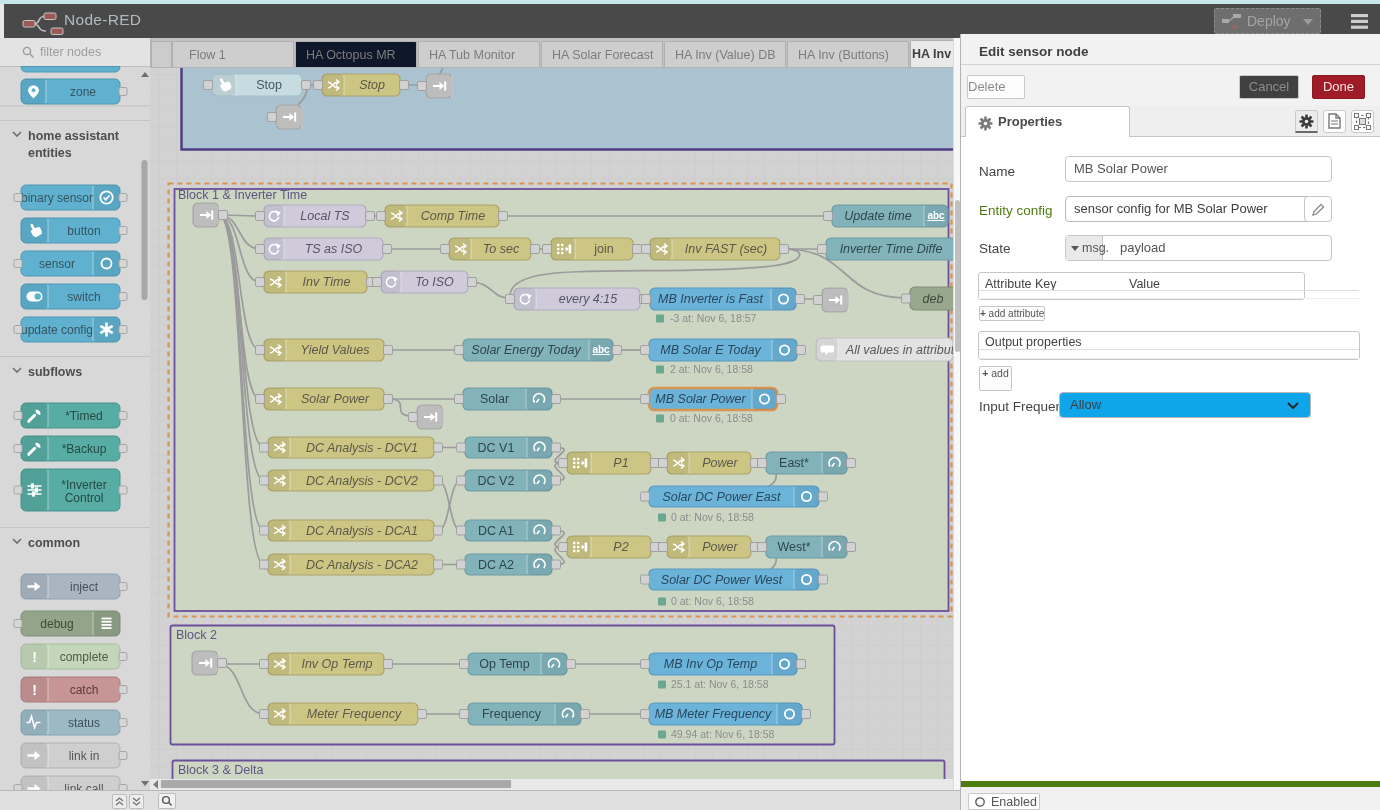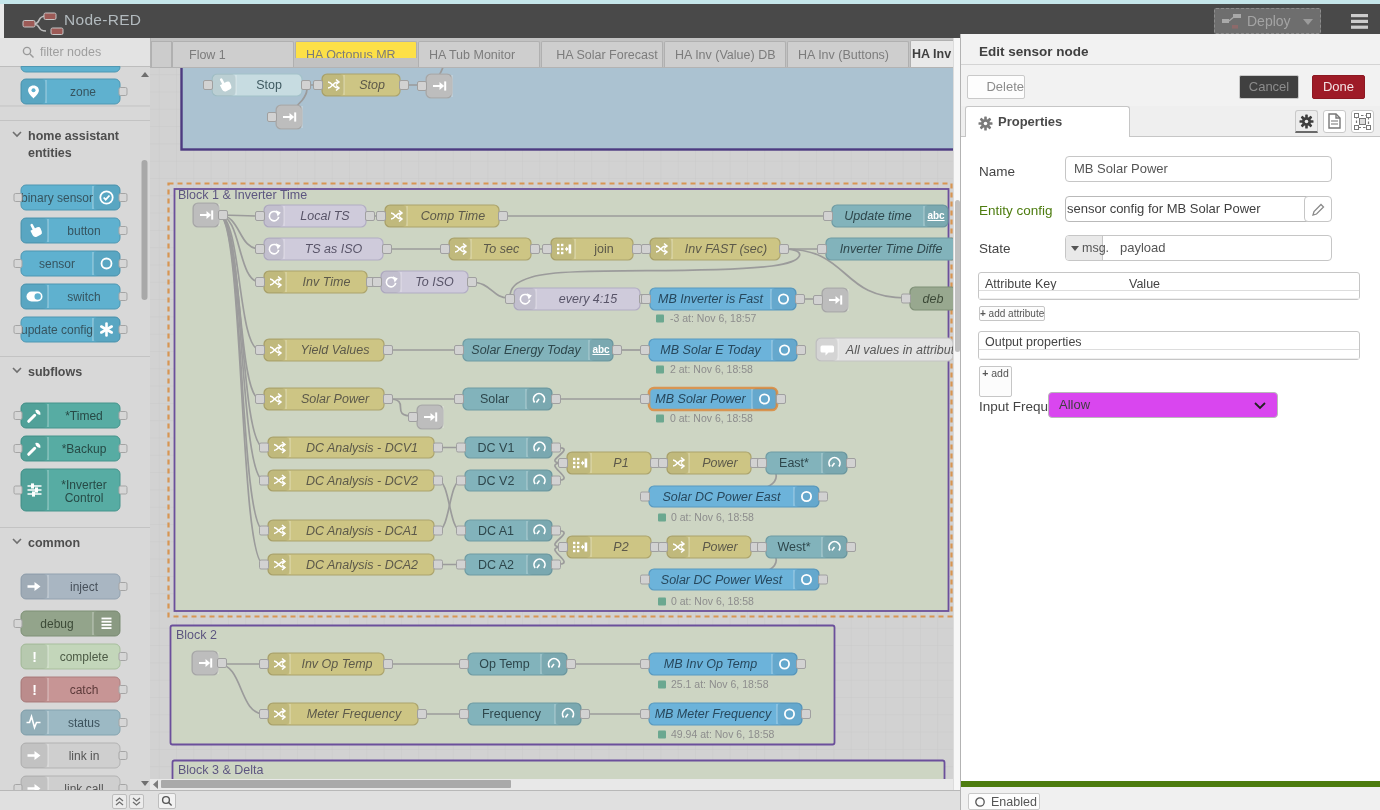--- a/index.html
+++ b/index.html
@@ -33,23 +33,23 @@
     <rect y="0" width="17" height="3.2" fill="#cdcdcd"></rect>
       <rect y="5.8" width="17" height="3.2" fill="#cdcdcd"></rect>
       <rect y="11.6" width="17" height="3.2" fill="#cdcdcd"></rect>
   </svg>
 </div>
 
 <div class="abs" style="left:150px;top:38px;width:810px;height:30px;background:#c2c2c2;border-left:1px solid #b3b3b3">
 </div>
 <div class="abs" style="left:151px;top:41px;width:21px;height:27px;background:#cccccc;border:1px solid #b0b0b0;border-bottom:none"></div>
 <div class="abs" style="left:172px;top:41px;width:122px;height:27px;background:#cecece;border:1px solid #b0b0b0;border-bottom:none;border-radius:2px 2px 0 0;color:#7c7c7c;font-size:12.5px;text-align:left;padding-left:16px;line-height:26px;white-space:nowrap;overflow:hidden">Flow 1</div>
-<div class="abs" style="left:295px;top:41px;width:122px;height:17px;background:#fde047;border:1px solid #b0b0b0;border-bottom:none;border-radius:2px 2px 0 0;color:#7c7c7c;font-size:12.5px;text-align:left;padding-left:10px;line-height:26px;white-space:nowrap;overflow:hidden">HA Octopus MR</div>
+<div class="abs" style="left:295px;top:41px;width:122px;height:27px;background:#0f172a;border:1px solid #b0b0b0;border-bottom:none;border-radius:2px 2px 0 0;color:#7c7c7c;font-size:12.5px;text-align:left;padding-left:10px;line-height:26px;white-space:nowrap;overflow:hidden">HA Octopus MR</div>
 <div class="abs" style="left:418px;top:41px;width:122px;height:27px;background:#cecece;border:1px solid #b0b0b0;border-bottom:none;border-radius:2px 2px 0 0;color:#7c7c7c;font-size:12.5px;text-align:left;padding-left:10px;line-height:26px;white-space:nowrap;overflow:hidden">HA Tub Monitor</div>
-<div class="abs" style="left:541px;top:41px;width:122px;height:27px;background:#cecece;border:1px solid #b0b0b0;border-bottom:none;border-radius:2px 2px 0 0;color:#7c7c7c;font-size:12.5px;text-align:center;padding-left:10px;line-height:26px;white-space:nowrap;overflow:hidden">HA Solar Forecast</div>
+<div class="abs" style="left:541px;top:41px;width:122px;height:27px;background:#cecece;border:1px solid #b0b0b0;border-bottom:none;border-radius:2px 2px 0 0;color:#7c7c7c;font-size:12.5px;text-align:left;padding-left:10px;line-height:26px;white-space:nowrap;overflow:hidden">HA Solar Forecast</div>
 <div class="abs" style="left:664px;top:41px;width:122px;height:27px;background:#cecece;border:1px solid #b0b0b0;border-bottom:none;border-radius:2px 2px 0 0;color:#7c7c7c;font-size:12.5px;text-align:left;padding-left:10px;line-height:26px;white-space:nowrap;overflow:hidden">HA Inv (Value) DB</div>
 <div class="abs" style="left:787px;top:41px;width:122px;height:27px;background:#cecece;border:1px solid #b0b0b0;border-bottom:none;border-radius:2px 2px 0 0;color:#7c7c7c;font-size:12.5px;text-align:left;padding-left:10px;line-height:26px;white-space:nowrap;overflow:hidden">HA Inv (Buttons)</div>
 <div class="abs" style="left:910px;top:40px;width:50px;height:28px;background:#e9e9e9;border:1px solid #b0b0b0;border-bottom:none;border-radius:2px 2px 0 0;color:#3f3f3f;font-size:12.5px;font-weight:bold;text-align:left;padding-left:1px;line-height:27px;white-space:nowrap;overflow:hidden">HA Inv (B</div>
 <div class="abs" style="left:150px;top:67px;width:810px;height:1px;background:#b3b3b3"></div>
 
 <svg width="150" height="752" viewBox="0 38 150 752" style="position:absolute;left:0;top:38px" font-family="Liberation Sans, sans-serif">
 <rect x="0" y="38" width="150" height="752" fill="#d8d8d8"></rect>
 <rect x="0" y="38" width="150" height="28" fill="#e3e3e3"></rect>
 <line x1="0" y1="66.5" x2="150" y2="66.5" stroke="#bdbdbd" stroke-width="1"></line>
 <g stroke="#9a9a9a" fill="none" stroke-width="1.4">
@@ -926,21 +926,21 @@
         <line x1="7.6" y1="7.6" x2="10.6" y2="10.6" stroke="#555" stroke-width="1.4"></line>
       </svg>
   </div>
 </div>
 
 <div class="abs" style="left:960px;top:34px;width:420px;height:776px;background:#f2f2f2;border-left:1px solid #b3b3b3">
   <div class="abs" style="left:0;top:4px;width:420px;height:26px;">
     <span class="abs" style="left:18px;top:6px;font-size:13.5px;font-weight:bold;color:#404040">Edit sensor node</span>
   </div>
   <div class="abs" style="left:0;top:30px;width:420px;height:1px;background:#d4d4d4"></div>
-  <div class="abs" style="left:6px;top:41px;width:58px;height:24px;background:#fdfdfd;border:1px solid #c9c9c9;border-radius:2px;font-size:13px;color:#8c8c8c;text-align:right;line-height:22px">Delete</div>
+  <div class="abs" style="left:6px;top:41px;width:58px;height:24px;background:#fdfdfd;border:1px solid #c9c9c9;border-radius:2px;font-size:13px;color:#8c8c8c;text-align:left;line-height:22px">Delete</div>
   <div class="abs" style="left:278px;top:41px;width:60px;height:24px;background:#404040;border:1px solid #c9c9c9;border-radius:2px;font-size:13px;color:#8c8c8c;text-align:center;line-height:22px">Cancel</div>
   <div class="abs" style="left:351px;top:41px;width:53px;height:24px;background:#9e1b27;border:1px solid #8c1822;border-radius:2px;font-size:13px;color:#f3e3e3;text-align:center;line-height:22px">Done</div>
 
   <div class="abs" style="left:0;top:72px;width:420px;height:31px;background:#efefef"></div>
   <div class="abs" style="left:0;top:102px;width:420px;height:1px;background:#c6c6c6"></div>
   <div class="abs" style="left:4px;top:72px;width:165px;height:31px;background:#ffffff;border:1px solid #c6c6c6;border-bottom:none;border-radius:3px 3px 0 0">
     <svg width="15" height="15" style="position:absolute;left:12px;top:9px">
         <g transform="translate(7.5,7.5)">
           <g fill="#7a7a7a">
             <circle r="4.6"></circle>
@@ -1008,55 +1008,55 @@
     <rect x="0.5" y="12.5" width="4" height="4" fill="#fff" stroke="#777"></rect>
         <rect x="12.5" y="12.5" width="4" height="4" fill="#fff" stroke="#777"></rect>
     <rect x="5.5" y="5.5" width="6" height="6" fill="#ddd" stroke="#777"></rect>
       </svg>
   </div>
 
   <div class="abs" style="left:0;top:103px;width:420px;height:644px;background:#ffffff"></div>
   <span class="abs" style="left:18px;top:130px;font-size:13.5px;color:#444">Name</span>
   <div class="abs" style="left:104px;top:122px;width:267px;height:26px;background:#fff;border:1px solid #c6c6c6;border-radius:4px;font-size:13px;color:#555;line-height:24px;padding-left:8px">MB Solar Power</div>
   <span class="abs" style="left:18px;top:169px;font-size:13.5px;color:#4d7c0f">Entity config</span>
-  <div class="abs" style="left:104px;top:162px;width:262px;height:26px;background:#fff;border:1px solid #b9b9b9;border-radius:4px;font-size:13px;color:#3f3f3f;line-height:24px;padding-left:1px">sensor config for MB Solar Power
+  <div class="abs" style="left:104px;top:162px;width:262px;height:26px;background:#fff;border:1px solid #b9b9b9;border-radius:4px;font-size:13px;color:#3f3f3f;line-height:24px;padding-left:8px">sensor config for MB Solar Power
     <svg width="12" height="8" style="position:absolute;right:9px;top:9px">
         <path d="M1,1 L6,6 L11,1" stroke="#222" stroke-width="1.8" fill="none"></path>
       </svg>
   </div>
   <div class="abs" style="left:343px;top:162px;width:28px;height:26px;background:#fff;border:1px solid #c6c6c6;border-radius:4px">
     <svg width="13" height="13" style="position:absolute;left:7px;top:6px">
         <path d="M1,12 L2,8.5 L9,1.5 L11.5,4 L4.5,11 Z" fill="none" stroke="#8a8a8a" stroke-width="1.3"></path>
       </svg>
   </div>
   <span class="abs" style="left:18px;top:207px;font-size:13.5px;color:#444">State</span>
   <div class="abs" style="left:104px;top:201px;width:267px;height:26px;background:#fff;border:1px solid #c6c6c6;border-radius:4px">
     <div class="abs" style="left:0;top:0;width:37px;height:24px;background:#e9e9e9;border-right:1px solid #c6c6c6;border-radius:3px 0 0 3px">
       <svg width="8" height="6" style="position:absolute;left:5px;top:10px">
           <path d="M0,0 L4,5 L8,0 Z" fill="#555"></path>
         </svg>
       <span class="abs" style="left:16px;top:5px;font-size:12.5px;color:#555">msg.</span>
     </div>
     <span class="abs" style="left:54px;top:4px;font-size:13px;color:#555">payload</span>
   </div>
-  <div class="abs" style="left:17px;top:238px;width:382px;height:28px;background:#fff;border:1px solid #c6c6c6;border-radius:3px">
+  <div class="abs" style="left:17px;top:238px;width:327px;height:28px;background:#fff;border:1px solid #c6c6c6;border-radius:3px">
     <span class="abs" style="left:6px;top:4px;font-size:12.5px;color:#444">Attribute Key</span>
     <span class="abs" style="left:150px;top:4px;font-size:12.5px;color:#444">Value</span>
     <div class="abs" style="left:0;top:17px;width:380px;height:1px;background:#ddd"></div>
     <div class="abs" style="left:0;top:25px;width:380px;height:1px;background:#eee"></div>
   </div>
   <div class="abs" style="left:18px;top:272px;width:66px;height:15px;background:#fcfcfc;border:1px solid #c6c6c6;border-radius:2px;font-size:10px;color:#555;text-align:center;line-height:13px;white-space:nowrap"><b>+</b> add attribute</div>
   <div class="abs" style="left:17px;top:297px;width:382px;height:29px;background:#fff;border:1px solid #c6c6c6;border-radius:3px">
     <span class="abs" style="left:6px;top:3px;font-size:12.5px;color:#444">Output properties</span>
     <div class="abs" style="left:0;top:17px;width:380px;height:1px;background:#ddd"></div>
     <div class="abs" style="left:0;top:26px;width:380px;height:1px;background:#eee"></div>
   </div>
-  <div class="abs" style="left:18px;top:332px;width:33px;height:31px;background:#fcfcfc;border:1px solid #c6c6c6;border-radius:2px;font-size:10.5px;color:#555;text-align:center;line-height:13px"><b>+</b> add</div>
+  <div class="abs" style="left:18px;top:332px;width:33px;height:25px;background:#fcfcfc;border:1px solid #c6c6c6;border-radius:2px;font-size:10.5px;color:#555;text-align:center;line-height:13px"><b>+</b> add</div>
   <span class="abs" style="left:18px;top:365px;font-size:13.5px;color:#444">Input Frequency</span>
-  <div class="abs" style="left:87px;top:358px;width:230px;height:26px;background:#d946ef;border:1px solid #b9b9b9;border-radius:4px;font-size:13px;color:#3f3f3f;line-height:24px;padding-left:10px">Allow
+  <div class="abs" style="left:98px;top:358px;width:252px;height:26px;background:#0ea5e9;border:1px solid #b9b9b9;border-radius:4px;font-size:13px;color:#3f3f3f;line-height:24px;padding-left:10px">Allow
     <svg width="12" height="8" style="position:absolute;right:11px;top:9px">
         <path d="M1,1 L6,6 L11,1" stroke="#222" stroke-width="1.8" fill="none"></path>
       </svg>
   </div>
 
   <div class="abs" style="left:0;top:747px;width:420px;height:29px;background:#f0f0f0;border-top:6px solid #4d7c0f">
     <div class="abs" style="left:7px;top:6px;width:72px;height:17px;background:#fdfdfd;border:1px solid #c9c9c9;border-radius:2px">
       <svg width="11" height="11" style="position:absolute;left:6px;top:3px">
           <circle cx="5" cy="5" r="4.2" stroke="#555" stroke-width="1.3" fill="none"></circle>
         </svg>

